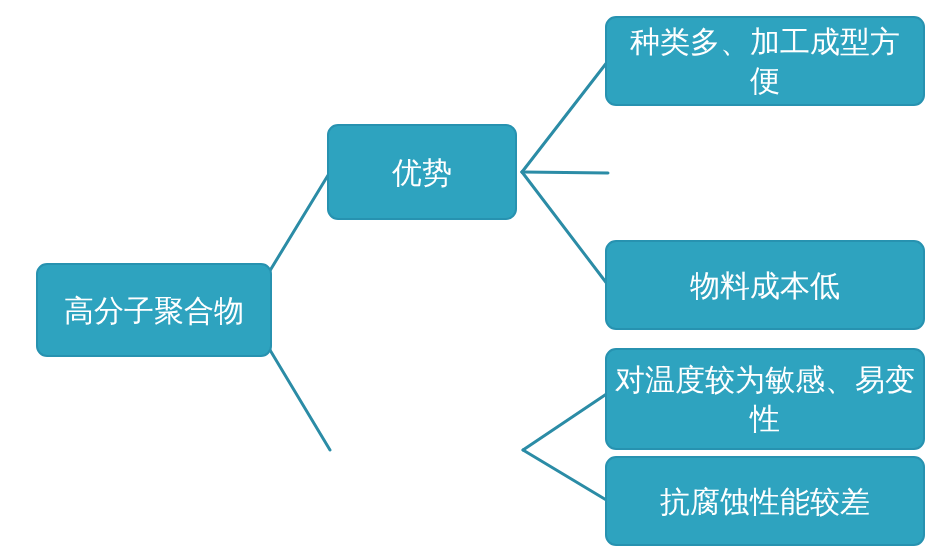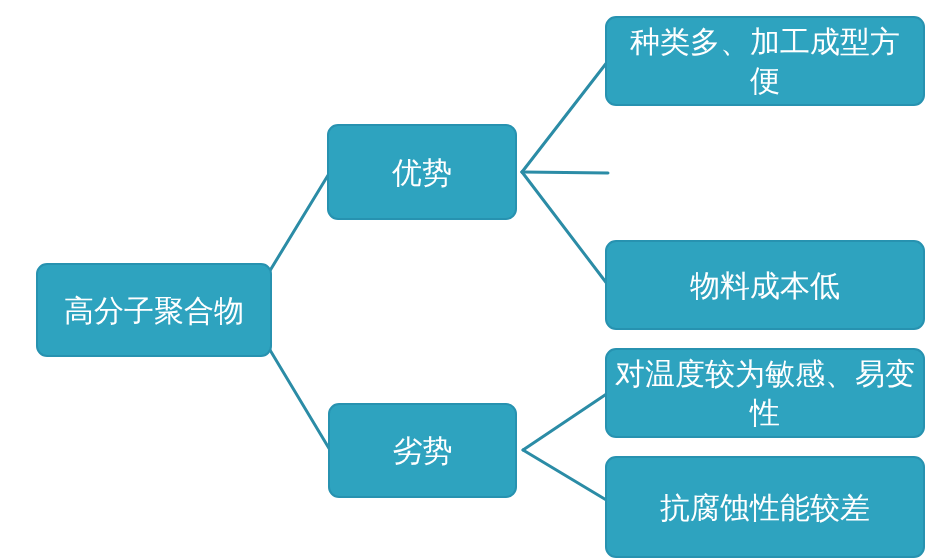--- a/index.html
+++ b/index.html
@@ -44,43 +44,42 @@
     line-height: 1.3;
     word-break: break-all;
     cursor: default;
   }
   .node-root   { left: 7px;   top: 263px; width: 236px; height: 94px; margin-left: 29px; }
   .node-b0     { left: 327px; top: 124px; width: 190px; height: 96px; text-align: center; }
   .node-b1     { left: 328px; top: 403px; width: 189px; height: 95px; }
   .node-l0     { left: 605px; top: 16px;  width: 320px; height: 90px; padding: 0 19px; }
   .node-l1     { left: 605px; top: 128px; width: 320px; height: 90px; padding: 0 2px; }
   .node-l2     { left: 605px; top: 240px; width: 320px; height: 90px; padding: 0 12px; }
-  .node-l3     { left: 605px; top: 348px; width: 320px; height: 90px; padding: 0 2px; }
-  .node-l4     { left: 605px; top: 456px; width: 320px; height: 102px; padding: 0 2px; }
+  .node-l3     { left: 605px; top: 348px; width: 320px; height: 102px; padding: 0 2px; }
+  .node-l4     { left: 605px; top: 456px; width: 320px; height: 90px; padding: 0 2px; }
 </style>
 </head>
 <body>
 
 <div class="canvas">
 
   <svg class="connectors" viewBox="0 0 931 560" xmlns="http://www.w3.org/2000/svg">
     <line x1="246" y1="310" x2="330" y2="172"></line>
     <line x1="246" y1="310" x2="330" y2="450"></line>
     <line x1="522" y1="172" x2="608" y2="61"></line>
     <line x1="522" y1="172" x2="608" y2="173"></line>
     <line x1="522" y1="172" x2="608" y2="285"></line>
     <line x1="523" y1="450" x2="608" y2="393"></line>
     <line x1="523" y1="450" x2="608" y2="501"></line>
   </svg>
 
   <div class="node node-root">高分子聚合物</div>
 
   <div class="node node-b0">优势</div>
 
-  <div class="node node-b1">劣势</div>
 
   <div class="node node-l0">种类多、加工成型方便</div>
 
 
   <div class="node node-l2">物料成本低</div>
 
   <div class="node node-l3">对温度较为敏感、易变性</div>
 
   <div class="node node-l4">抗腐蚀性能较差</div>
 

